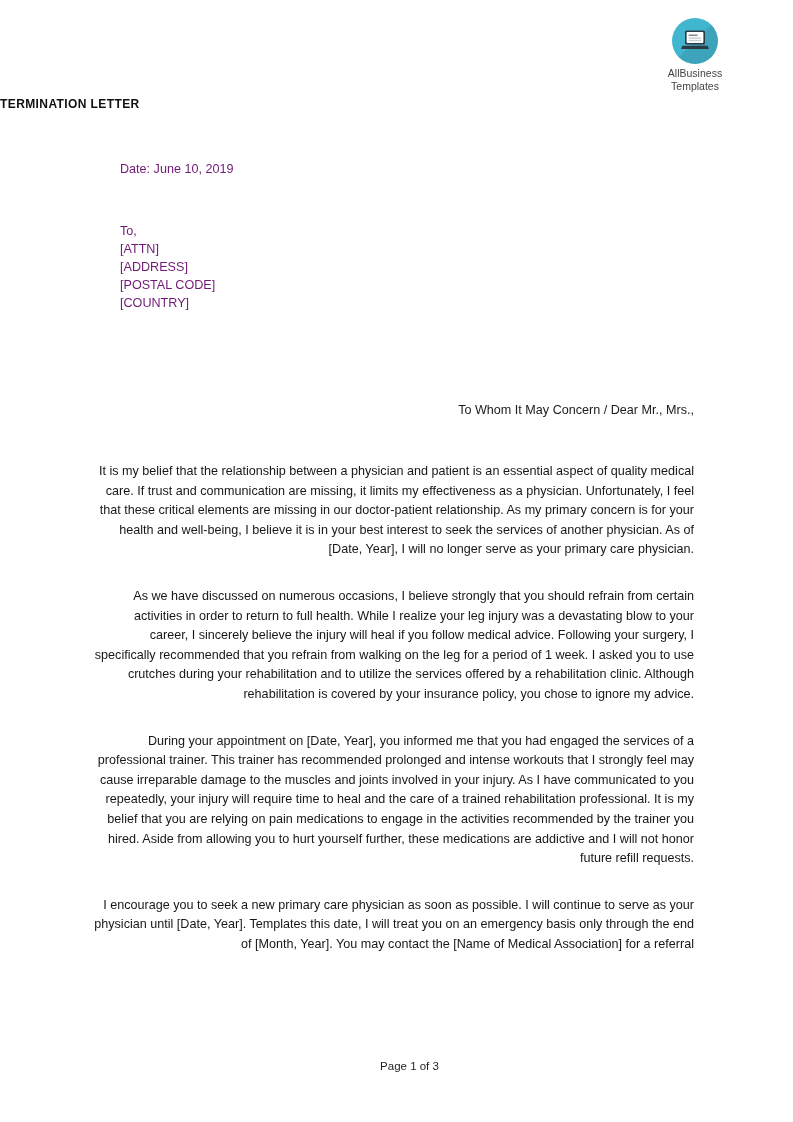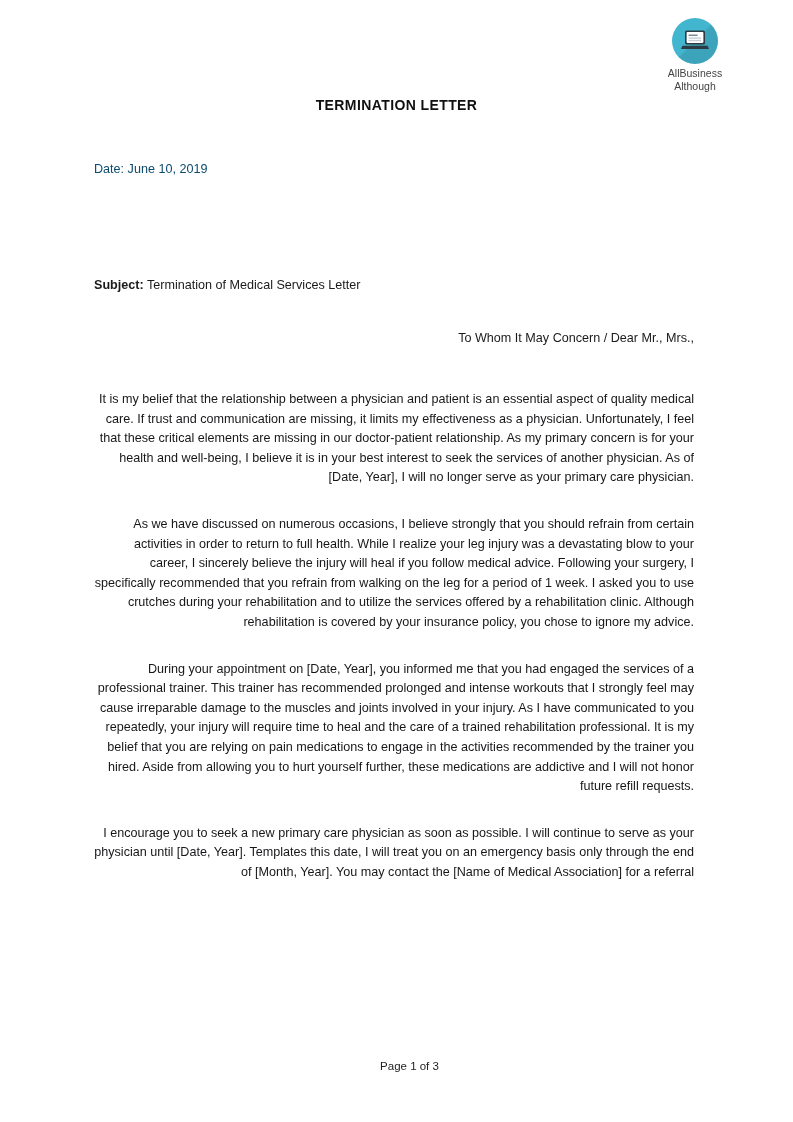--- a/index.html
+++ b/index.html
@@ -57,39 +57,40 @@
     color: #444444;
     font-family: "Liberation Sans", sans-serif;
   }
 
   
   .doc-title {
     position: absolute;
     top: 97px;
     left: 0;
     width: 100%;
-    text-align: center;
-    font-size: 14px;
+    text-align: left;
+    font-size: 12px;
     font-weight: bold;
     letter-spacing: 0.4px;
     color: #101010;
   }
 
   
   .content {
     position: absolute;
     left: 94px;
     top: 160px;
     width: 600px;
   }
 
   .line {
     font-size: 12.6px;
     line-height: 18px;
-    color: #0c4a6e;
+    color: #701a75;
+    margin-left: 26px;
   }
   .date-line { margin-bottom: 0; }
 
   .spacer-lg { height: 44px; }
   .spacer-md { height: 36px; }
 
   .addr-block .line { line-height: 18px; }
 
   .subject-line { font-size: 12.6px; line-height: 18px; }
   .subject-label { font-weight: bold; }
@@ -129,38 +130,42 @@
         <rect x="5" y="2" width="20" height="14" rx="1.6" ry="1.6" fill="#2d3b45"></rect>
         <rect x="6.6" y="3.6" width="16.8" height="10.8" rx="0.8" ry="0.8" fill="#ffffff"></rect>
         <rect x="8.6" y="6" width="9" height="1.5" fill="#7c8b96"></rect>
         <rect x="8.6" y="8.9" width="12.5" height="1.4" fill="#c3ced5"></rect>
         <rect x="8.6" y="11.3" width="12.5" height="1.4" fill="#c3ced5"></rect>
         <path d="M2.4 17.2 H27.6 L29 20.4 H1 Z" fill="#2d3b45"></path>
       </svg>
     </div>
     <div class="logo-text">
       <div>AllBusiness</div>
-      <div>Although</div>
+      <div>Templates</div>
     </div>
   </div>
 
   <div class="doc-title">TERMINATION  LETTER</div>
 
   <div class="content">
 
     <div class="line date-line">Date: June 10, 2019</div>
 
     <div class="spacer-lg"></div>
 
+    <div class="addr-block">
+      <div class="line">To,</div>
+      <div class="line">[ATTN]</div>
+      <div class="line">[ADDRESS]</div>
+      <div class="line">[POSTAL CODE]</div>
+      <div class="line">[COUNTRY]</div>
+    </div>
 
     <div class="spacer-lg" style="height:54px"></div>
 
-    <div class="subject-line">
-      <span class="subject-label">Subject:</span><span> Termination of Medical Services Letter</span>
-    </div>
 
     <div class="spacer-md" style="height:35px"></div>
 
     <div class="salutation">To Whom It May Concern / Dear Mr., Mrs.,</div>
 
     <div class="spacer-md" style="height:43px"></div>
 
     <p class="para">It is my belief that the relationship between a physician and patient is an essential aspect of quality medical care. If trust and communication are missing, it limits my effectiveness as a physician. Unfortunately, I feel that these critical elements are missing in our doctor-patient relationship. As my primary concern is for your health and well-being, I believe it is in your best interest to seek the services of another physician. As of [Date, Year], I will no longer serve as your primary care physician.</p>
     <div class="para-gap" style="height:27px"></div>
 

